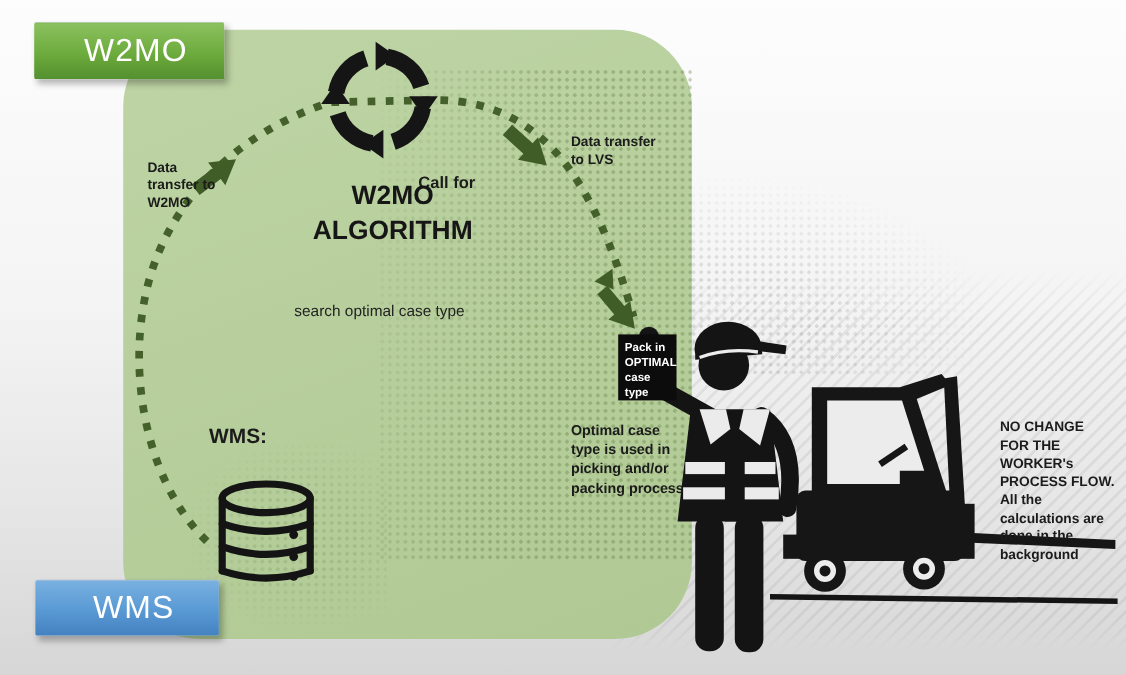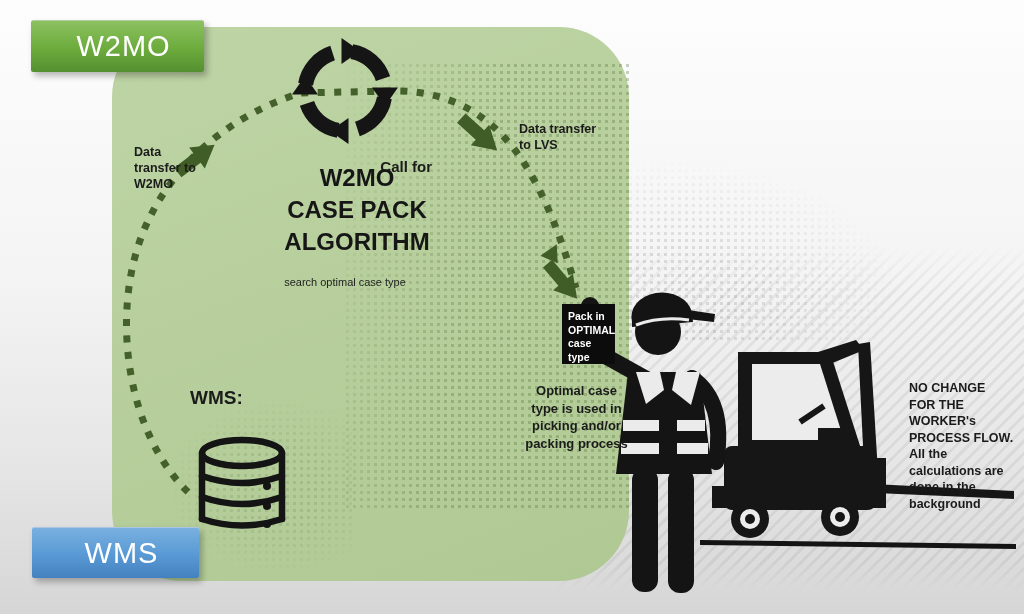--- a/index.html
+++ b/index.html
@@ -53,23 +53,23 @@
     background:linear-gradient(180deg,#8cc160 0%,#6cab3c 55%,#549030 100%);}
   #tag-wms{left:32px;top:527px;width:155px;height:50px;
     background:linear-gradient(180deg,#79b0e0 0%,#5b9bd5 50%,#4381c0 100%);}
   .lbl{color:#1b1b1b;font-weight:bold;font-size:12.5px;line-height:16px;}
   #lbl-transfer-w2mo{left:122px;top:100px;width:90px;margin-top:44px;}
   #lbl-transfer-lvs{left:507px;top:104px;width:100px;margin-top:17px;}
   #lbl-callfor{left:270px;top:159px;width:150px;text-align:right;font-size:15px;}
   #lbl-title{left:240px;top:162px;width:210px;text-align:center;
     font-weight:bold;font-size:24px;line-height:32px;color:#161616;}
   #lbl-subtitle{left:243px;top:274px;width:180px;text-align:center;
-    font-size:11px;line-height:16px;color:#222;font-weight:normal;}
+    font-size:14px;line-height:16px;color:#222;font-weight:normal;}
   #lbl-wms-source{left:178px;top:389px;width:170px;font-size:19px;line-height:17px;}
-  #lbl-optimal{left:507px;top:382px;width:115px;font-size:13px;line-height:17.5px;text-align:center;}
+  #lbl-optimal{left:507px;top:382px;width:115px;font-size:13px;line-height:17.5px;}
   #lbl-nochange{left:897px;top:336px;width:125px;font-size:12.5px;line-height:16.5px;margin-top:44px;}
   #pack-box{
     left:562px;top:304px;width:53px;height:60px;background:#0c0c0c;
     color:#fff;font-weight:bold;font-size:10.5px;line-height:13.5px;
     padding:6px 0 0 6px;box-sizing:border-box;
   }
 </style>
 </head>
 <body>
 
@@ -179,21 +179,20 @@
 
   <div id="lbl-transfer-lvs" class="abs lbl">
     <div>Data transfer</div>
     <div>to LVS</div>
   </div>
 
   <div id="lbl-callfor" class="abs lbl">Call for</div>
 
   <div id="lbl-title" class="abs">
     <div>W2MO</div>
-    <div>CASE PACK</div>
     <div>ALGORITHM</div>
   </div>
 
   <div id="lbl-subtitle" class="abs">
     <div>search optimal case type</div>
   </div>
 
   <div id="lbl-wms-source" class="abs lbl">
     <div>WMS:</div>
   </div>

